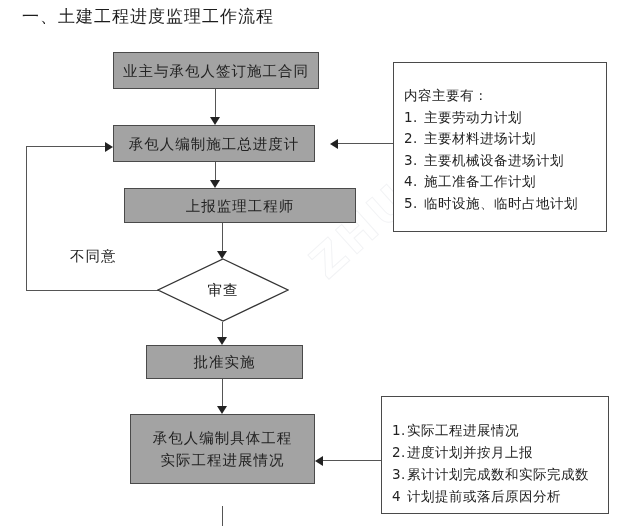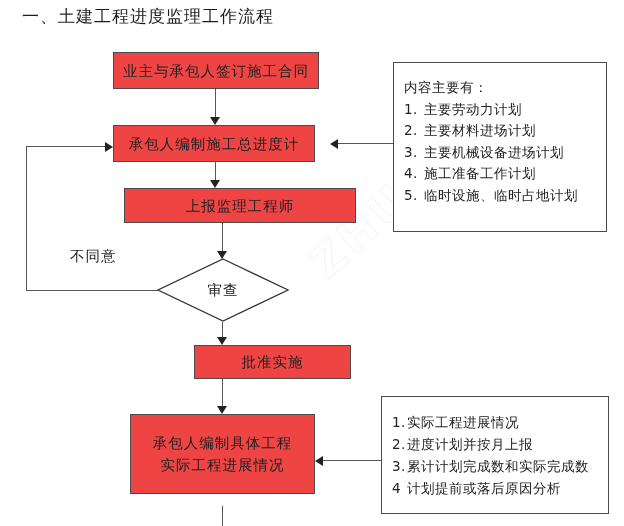--- a/index.html
+++ b/index.html
@@ -41,21 +41,21 @@
     letter-spacing:1px;
     color:#1d1d1d;
     white-space:nowrap;
     z-index:5;
   }
 
   
   .node{
     position:absolute;
     border:1px solid #4a4a4a;
-    background:#ef4444;
+    background:#a3a3a3;
     box-sizing:border-box;
     display:flex;
     align-items:center;
     justify-content:center;
     text-align:center;
     font-size:14.5px;
     line-height:22px;
     letter-spacing:1px;
     color:#222;
     z-index:3;
@@ -66,21 +66,21 @@
   
   .note{
     position:absolute;
     border:1px solid #4a4a4a;
     background:#ffffff;
     box-sizing:border-box;
     font-size:13.5px;
     line-height:21.5px;
     letter-spacing:0.5px;
     color:#222;
-    padding:14px 8px 4px 10px;
+    padding:22px 8px 4px 10px;
     z-index:3;
   }
   .note .hdr{display:block;}
   .note ol{margin:0;padding:0;list-style:none;}
   .note li{display:flex;align-items:flex-start;}
   .note li .num{display:inline-block;width:20px;flex:0 0 20px;}
   .note li .txt{display:block;}
   .note.compact li .num{width:15px;flex:0 0 15px;}
   .note.compact{line-height:22px;}
 
@@ -157,28 +157,28 @@
 
   <div class="line hline" style="left:26px;top:290px;width:133px;"></div>
   <div class="line vline" style="left:26px;top:146px;height:145px;"></div>
   <div class="line hline" style="left:26px;top:146px;width:79px;"></div>
   <div class="arrow right" style="left:105px;top:142px;"></div>
   <div class="edge-label" style="left:70px;top:247px;">不同意</div>
 
   <div class="line vline" style="left:222px;top:322px;height:16px;"></div>
   <div class="arrow down" style="left:217px;top:337px;"></div>
 
-  <div class="node" style="left:146px;top:345px;width:157px;height:34px;margin-left:48px;">
+  <div class="node" style="left:146px;top:345px;width:157px;height:34px;">
     <span>批准实施</span>
   </div>
 
   <div class="line vline" style="left:222px;top:379px;height:28px;"></div>
   <div class="arrow down" style="left:217px;top:406px;"></div>
 
-  <div class="node multiline" style="left:130px;top:414px;width:185px;height:80px;">
+  <div class="node multiline" style="left:130px;top:414px;width:185px;height:70px;">
     <span>承包人编制具体工程</span>
     <span>实际工程进展情况</span>
   </div>
 
   <div class="line vline" style="left:222px;top:506px;height:20px;"></div>
 
   <div class="note" style="left:393px;top:62px;width:214px;height:170px;">
     <span class="hdr">内容主要有：</span>
     <ol>
       <li>

